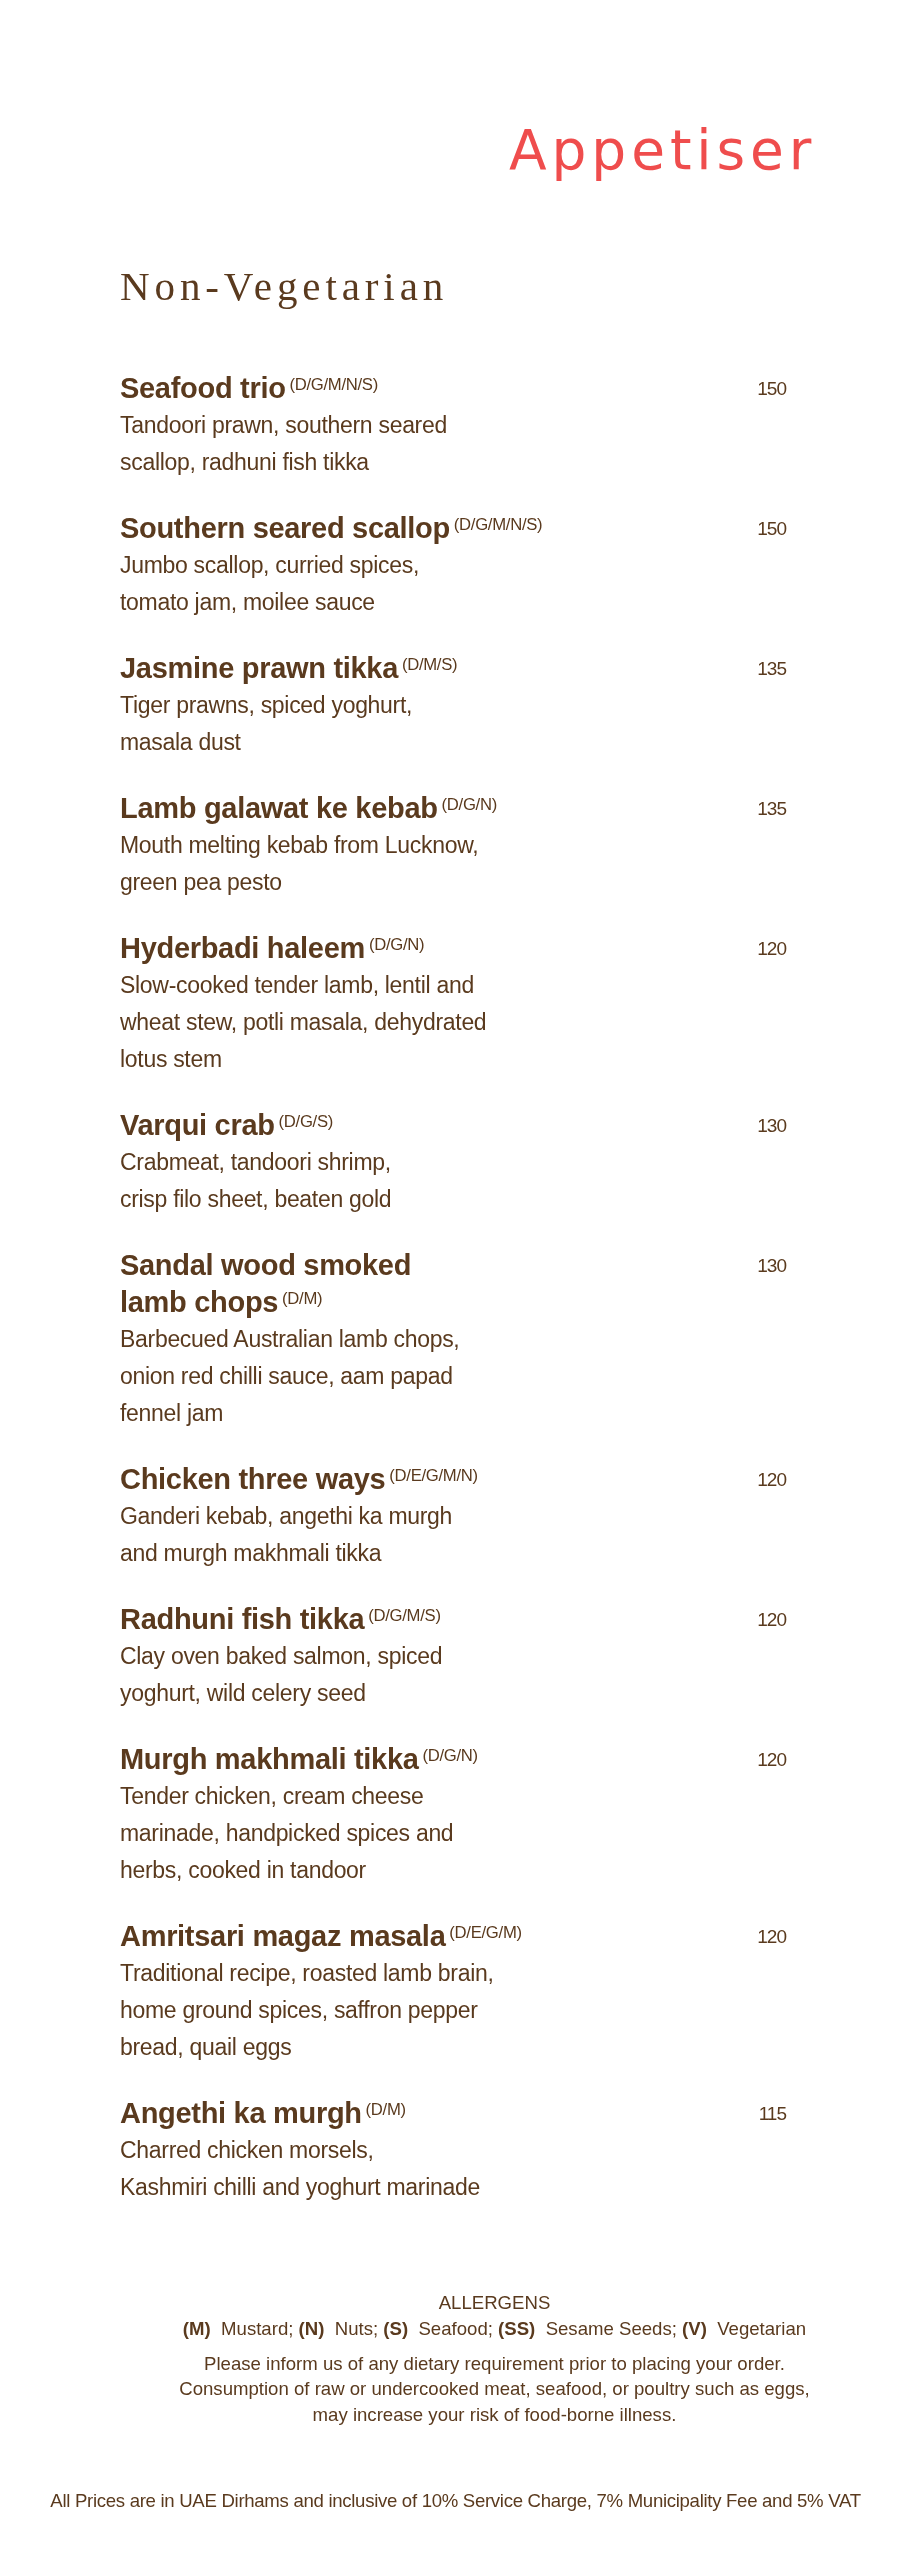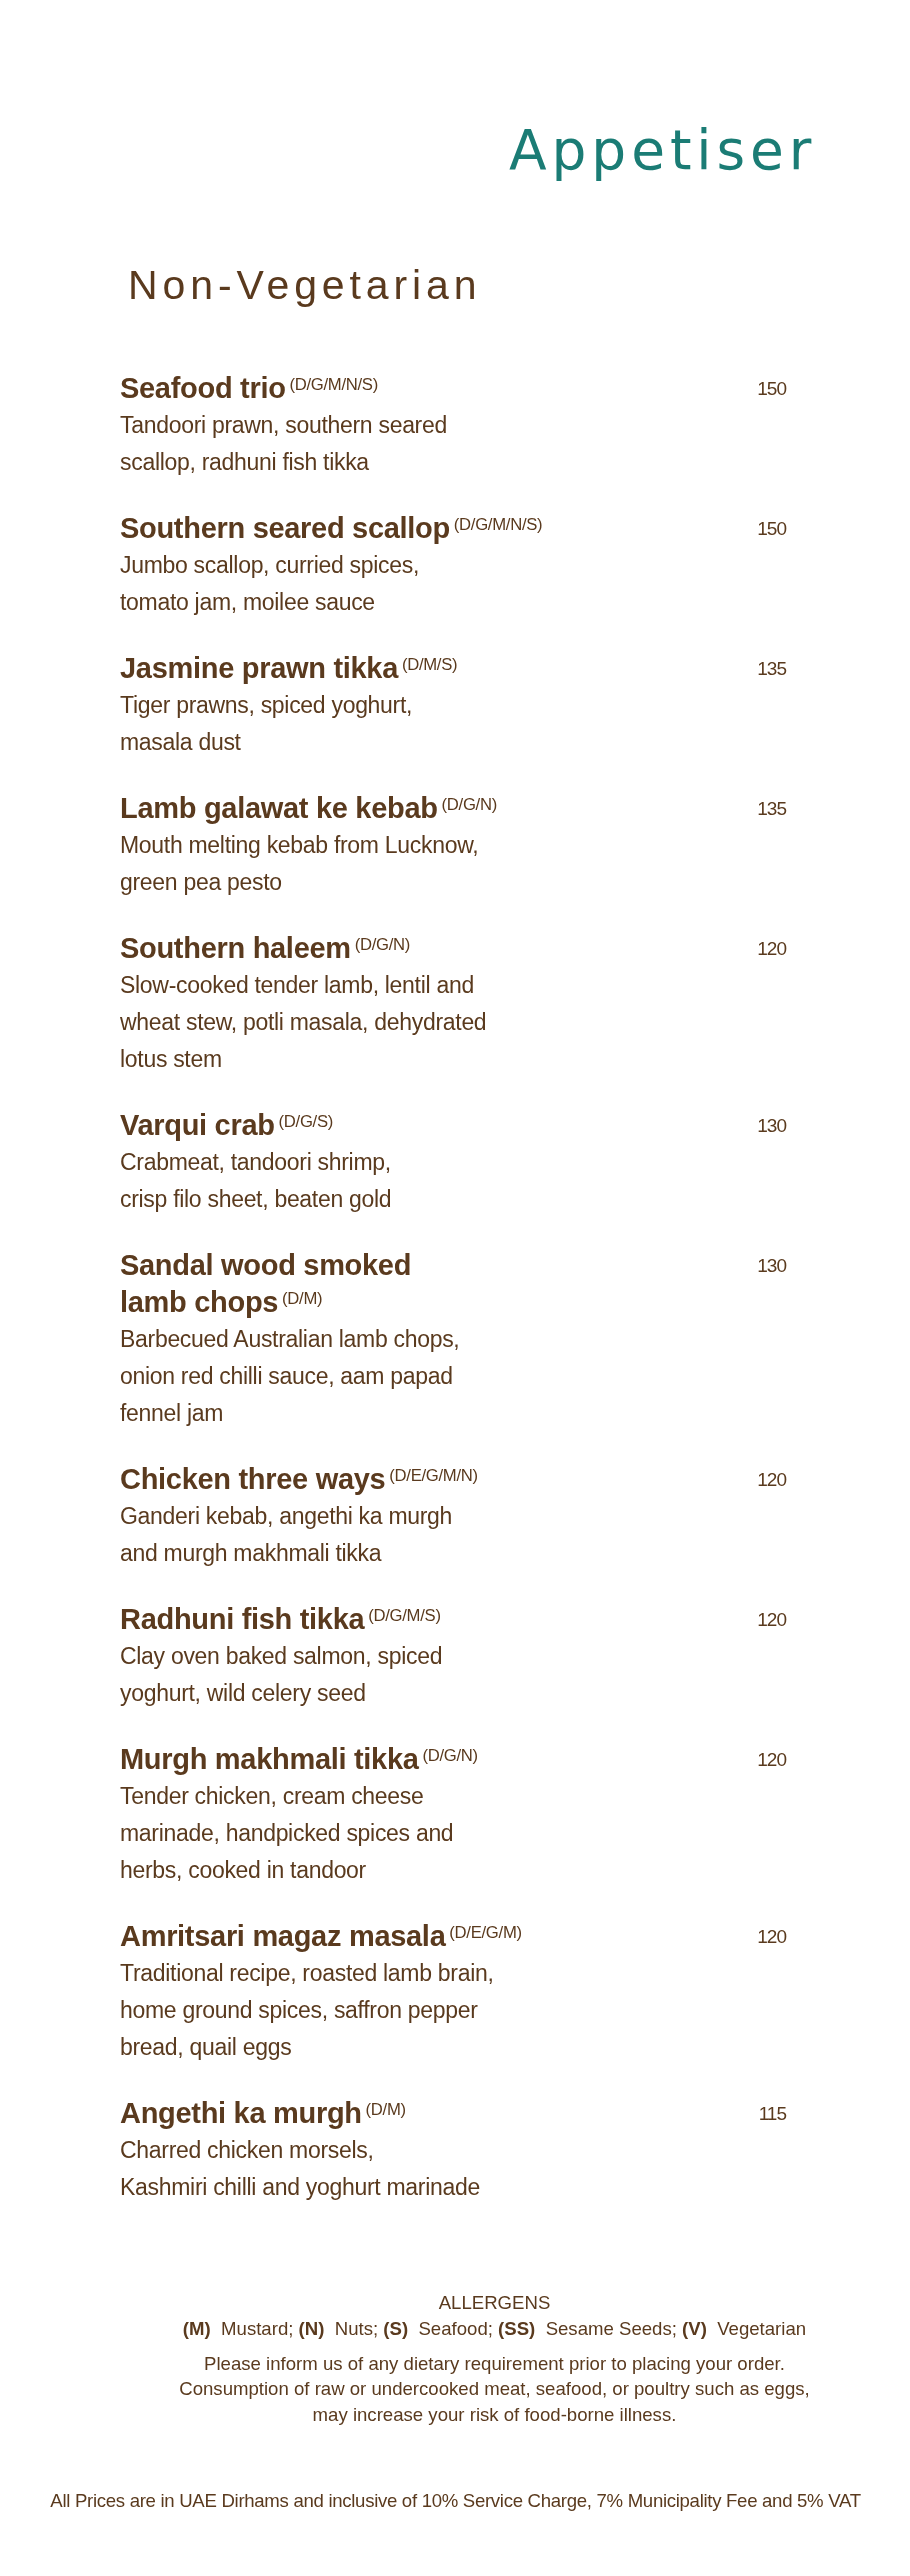--- a/index.html
+++ b/index.html
@@ -5,26 +5,26 @@
   html, body { margin: 0; padding: 0; background: #ffffff; }
   body {
     width: 911px; height: 2576px; position: relative; overflow: hidden;
     color: #5a3a1e;
     font-family: "Liberation Sans", sans-serif;
   }
   .page-title {
     position: absolute; top: 118px; left: 509px;
     font-size: 55px; font-weight: 300; letter-spacing: 4.9px;
     font-family: "DejaVu Sans", sans-serif; font-weight: normal;
-    color: #0f766e; -webkit-text-stroke: 0; opacity: 0.95;
+    color: #ef4444; -webkit-text-stroke: 0; opacity: 0.95;
   }
   .section-title {
-    position: absolute; top: 262px; left: 128px;
+    position: absolute; top: 262px; left: 120px;
     font-size: 41px; letter-spacing: 4.9px;
-    font-family: Liberation Sans, sans-serif;
+    font-family: Liberation Serif, serif;
   }
   .menu-list {
     position: absolute; top: 370px; left: 120px; width: 666px;
   }
   .menu-item { position: relative; margin-bottom: 29px; }
   .item-name {
     font-weight: bold; font-size: 29px; line-height: 37px;
     width: 588px; letter-spacing: -0.3px;
   }
   .allergen {
@@ -76,21 +76,21 @@
 masala dust</div>
     <div class="item-price">135</div>
   </div>
   <div class="menu-item">
     <div class="item-name"><span>Lamb galawat ke kebab</span><span class="allergen">(D/G/N)</span></div>
     <div class="item-desc">Mouth melting kebab from Lucknow,
 green pea pesto</div>
     <div class="item-price">135</div>
   </div>
   <div class="menu-item">
-    <div class="item-name"><span>Southern haleem</span><span class="allergen">(D/G/N)</span></div>
+    <div class="item-name"><span>Hyderbadi haleem</span><span class="allergen">(D/G/N)</span></div>
     <div class="item-desc">Slow-cooked tender lamb, lentil and
 wheat stew, potli masala, dehydrated
 lotus stem</div>
     <div class="item-price">120</div>
   </div>
   <div class="menu-item">
     <div class="item-name"><span>Varqui crab</span><span class="allergen">(D/G/S)</span></div>
     <div class="item-desc">Crabmeat, tandoori shrimp,
 crisp filo sheet, beaten gold</div>
     <div class="item-price">130</div>

